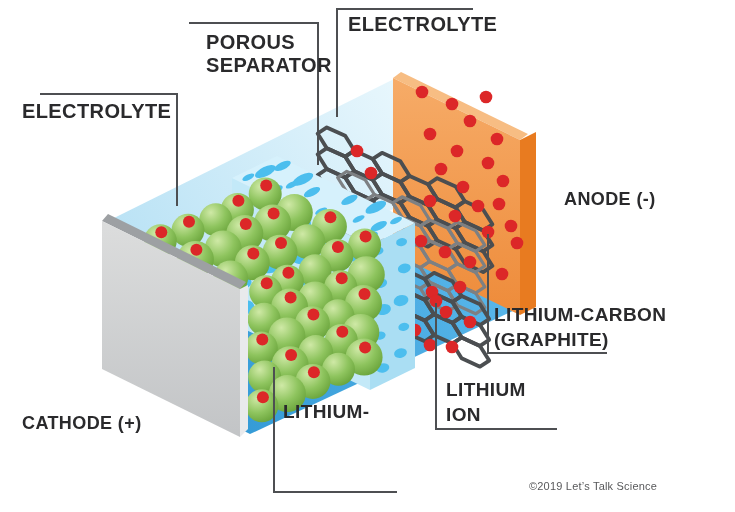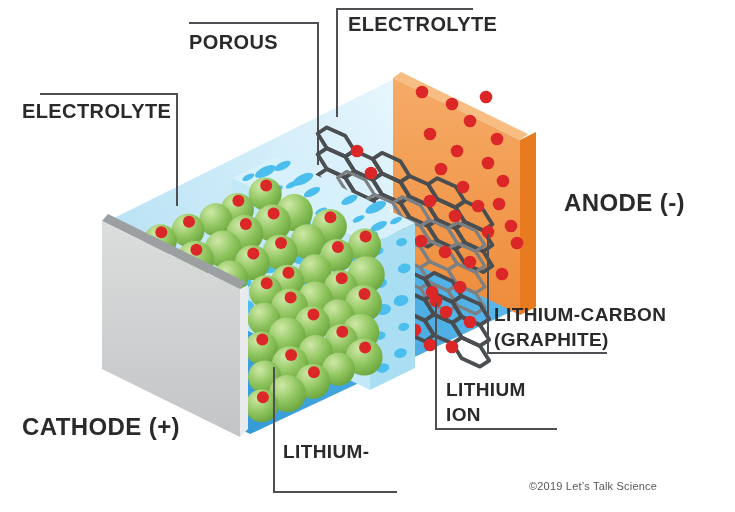--- a/index.html
+++ b/index.html
@@ -2,21 +2,21 @@
 <html style="--background: #ffffff; --label_text: #2a2a2c; --leader_line: #4d4f52; --copyright_text: #58595b; --electrolyte_top_blue: #c5e8f7; --separator_front_blue: #c3e9f8; --separator_top_blue: #d6f1fc; --separator_side_blue: #aadef3; --pore_blue: #4cbeee; --floor_blue: #3fa3dc; --cathode_gray: #d0d2d3; --cathode_edge_gray: #9da0a3; --cathode_side_gray: #e9eaec; --anode_orange: #f2994e; --anode_side_orange: #e87b20; --anode_bevel_orange: #f7bd83; --sphere_green: #8bc25a; --sphere_green_light: #c9e69b; --sphere_green_dark: #619c33; --lithium_red: #dc2728; --graphite_dark: #4b4e51; --graphite_light: #7d8083;"><head>
 <meta charset="utf-8">
 <style>
   html,body{margin:0;padding:0;background:#fff}
   .stage{position:relative;width:735px;height:512px;background:var(--background,#fff);
          overflow:hidden;font-family:"Liberation Sans","DejaVu Sans",sans-serif}
   .stage svg{position:absolute;left:0;top:0}
   .lbl{position:absolute;font-weight:bold;color:var(--label_text,#2a2a2c);
        font-size:20px;line-height:1.15;letter-spacing:.4px;white-space:nowrap}
   .lbl.small{font-size:19px;line-height:1.32}
-  .lbl.big{font-size:24px}
+  .lbl.big{font-size:18px}
   .copyright{position:absolute;font-weight:normal;font-size:11px;letter-spacing:.2px;
              color:var(--copyright_text,#58595b);white-space:nowrap}
   .leader{fill:none;stroke:var(--leader_line,#4d4f52);stroke-width:2}
   .topface{fill:url(#gTop)}
   .floor{fill:url(#gFloor)}
   .anode-face{fill:url(#gAnode)}
   .anode-side{fill:var(--anode_side_orange)}
   .anode-bevel{fill:var(--anode_bevel_orange)}
   .cath-face{fill:url(#gCath)}
   .cath-top{fill:var(--cathode_edge_gray)}
@@ -284,33 +284,34 @@
     <g>
       <path class="leader" d="M189,23 L318,23 L318,165"></path>
       <path class="leader" d="M473,9 L337,9 L337,117"></path>
       <path class="leader" d="M40,94 L177,94 L177,206"></path>
       <path class="leader" d="M274,367 L274,492 L397,492"></path>
       <path class="leader" d="M436,303 L436,429 L557,429"></path>
       <path class="leader" d="M488,234 L488,353 L607,353"></path>
     </g>
   </svg>
 
-  <div class="lbl" style="left:189px;top:31px">
+  <div class="lbl" style="left:206px;top:31px">
     <div>POROUS</div>
+    <div>SEPARATOR</div>
   </div>
 
   <div class="lbl" style="left:348px;top:13px">ELECTROLYTE</div>
 
   <div class="lbl" style="left:22px;top:100px">ELECTROLYTE</div>
 
   <div class="lbl big" style="left:564px;top:189px">ANODE (-)</div>
 
   <div class="lbl big" style="left:22px;top:413px">CATHODE (+)</div>
 
-  <div class="lbl small" style="left:283px;top:439px">
+  <div class="lbl small" style="left:283px;top:399px">
     <div>LITHIUM-</div>
   </div>
 
   <div class="lbl small" style="left:446px;top:377px">
     <div>LITHIUM</div>
     <div>ION</div>
   </div>
 
   <div class="lbl small" style="left:494px;top:302px">
     <div>LITHIUM-CARBON</div>

